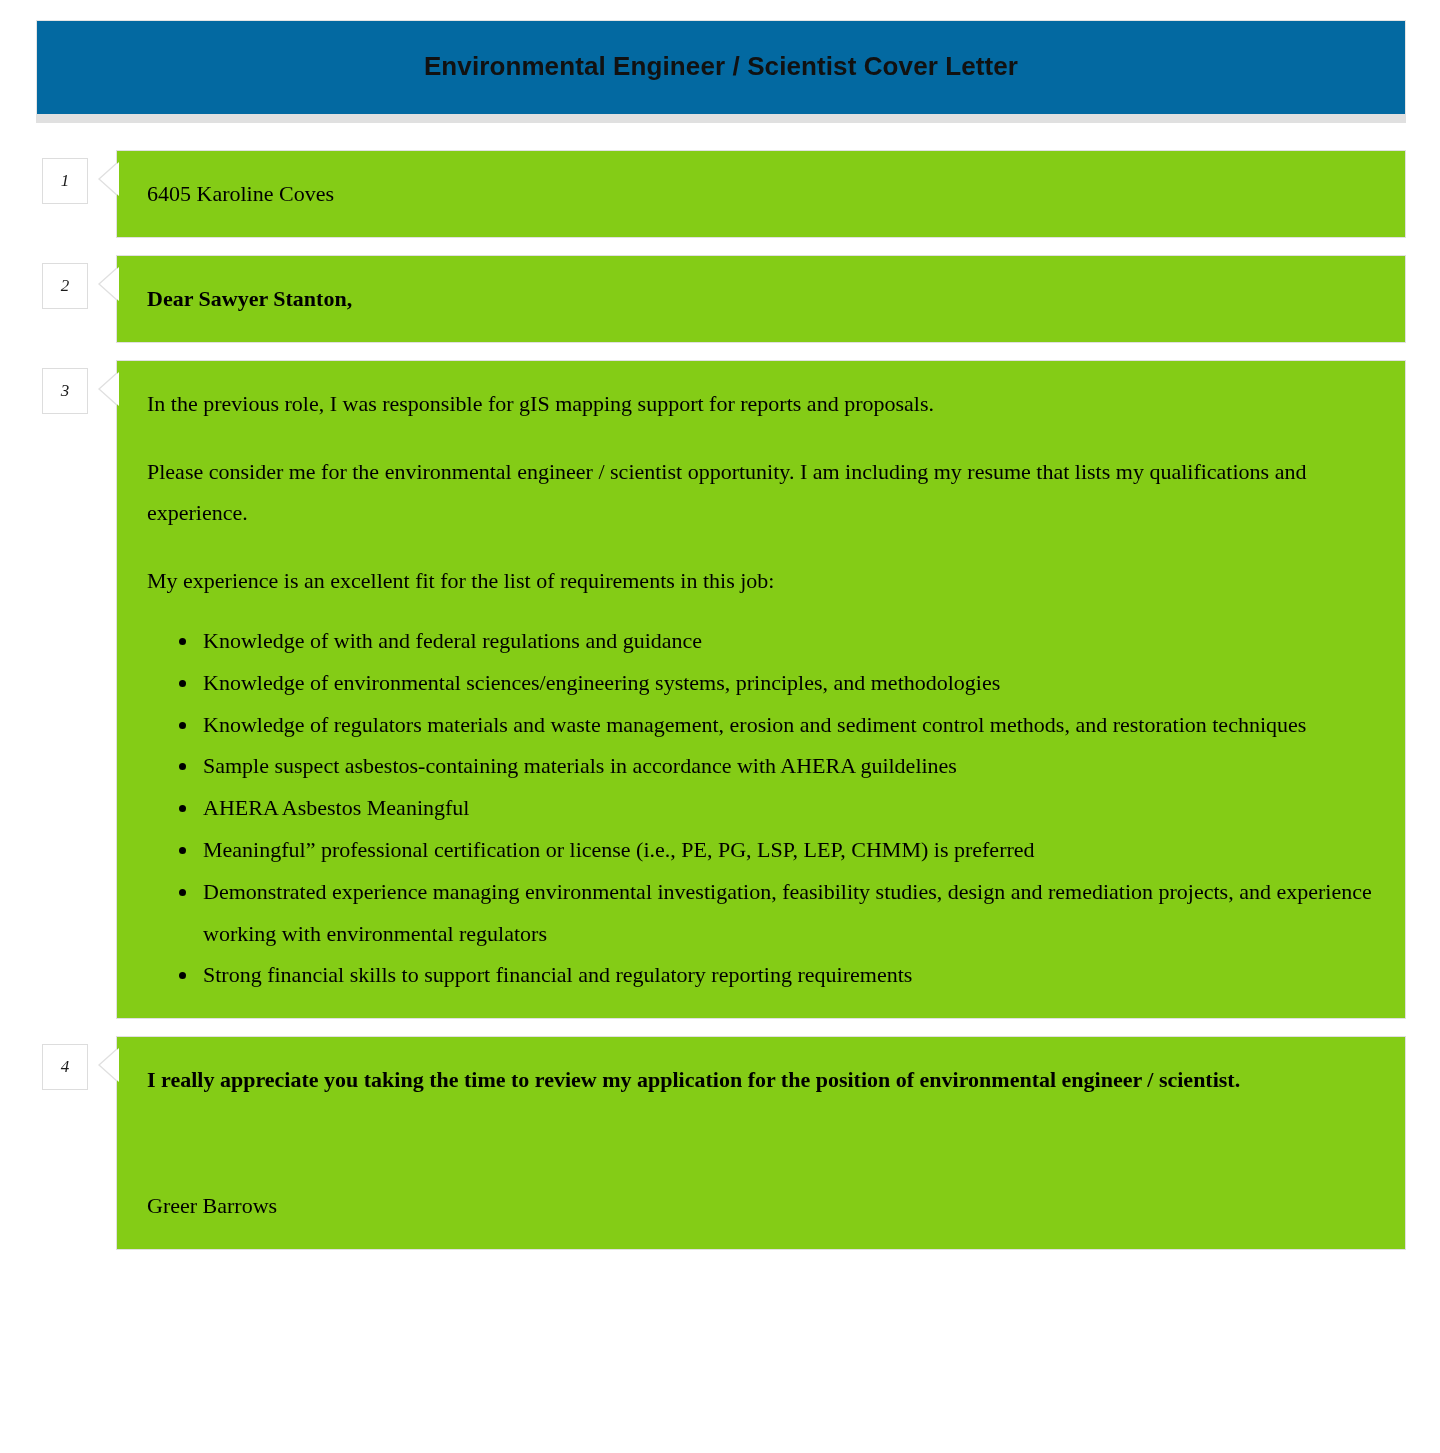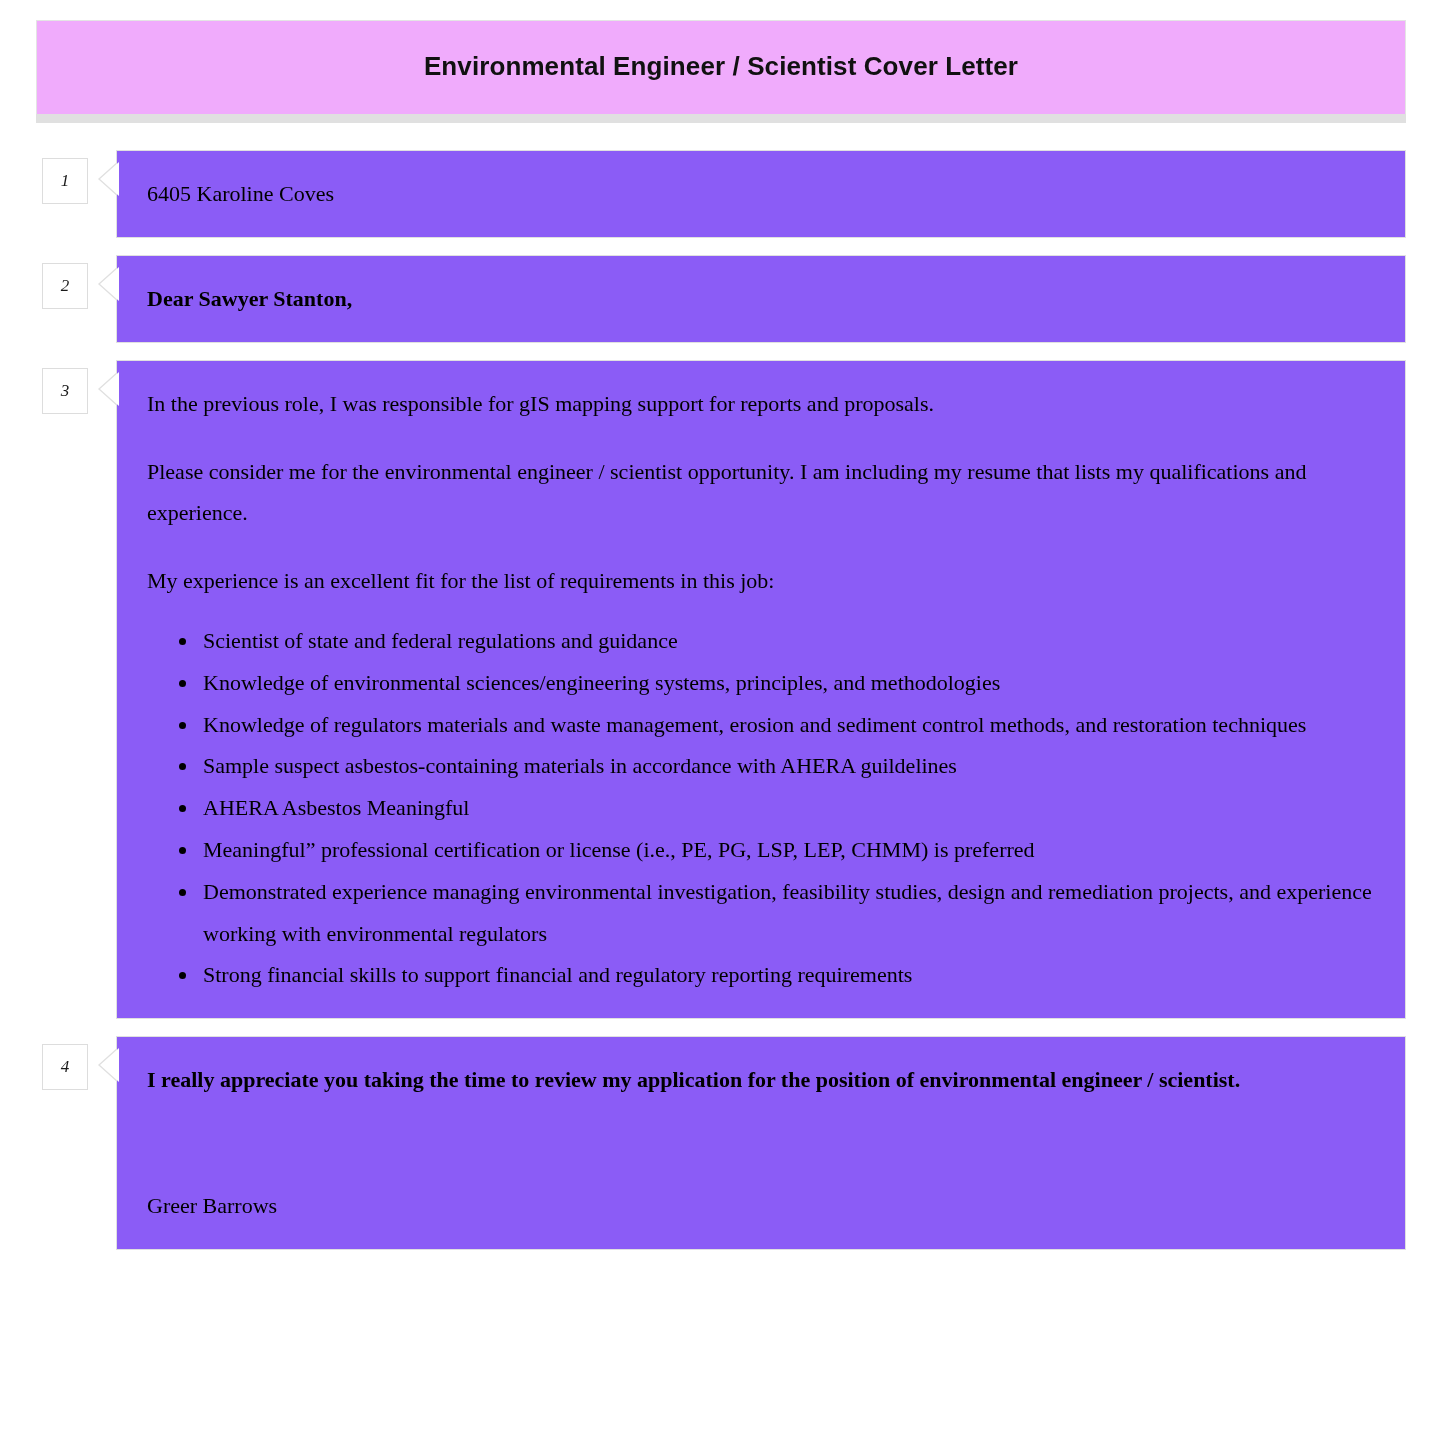--- a/index.html
+++ b/index.html
@@ -19,21 +19,21 @@
     min-height: 1453px;
     position: relative;
     padding: 0;
   }
 
   
   .header-wrap {
     margin: 20px 34px 0 36px;
   }
   .header-panel {
-    background: #f0abfc;
+    background: #0369a1;
     border: 1px solid #e4e4e4;
     border-bottom: none;
     padding: 30px 20px 32px 20px;
     text-align: center;
   }
   .header-title {
     font-family: "Liberation Sans", "DejaVu Sans", sans-serif;
     font-weight: bold;
     font-size: 26px;
     line-height: 1.2;
@@ -73,21 +73,21 @@
     font-family: "Liberation Serif", "DejaVu Serif", serif;
     font-style: italic;
     font-size: 17px;
     color: #1a1a1a;
     z-index: 3;
   }
 
   .box {
     margin-left: 80px;
     border: 1px solid #e0e0e0;
-    background: #8b5cf6;
+    background: #84cc16;
     position: relative;
     padding: 22px 26px 22px 30px;
   }
 
   
   .notch-outer,
   .notch-inner {
     position: absolute;
     width: 0;
     height: 0;
@@ -167,21 +167,21 @@
 
     <div class="section">
       <div class="badge">3</div>
       <div class="box">
         <div class="notch-outer"></div>
         <div class="notch-inner"></div>
         <p class="spacer-after">In the previous role, I was responsible for gIS mapping support for reports and proposals.</p>
         <p class="spacer-after">Please consider me for the environmental engineer / scientist opportunity. I am including my resume that lists my qualifications and experience.</p>
         <p>My experience is an excellent fit for the list of requirements in this job:</p>
         <ul class="req-list">
-          <li>Scientist of state and federal regulations and guidance</li>
+          <li>Knowledge of with and federal regulations and guidance</li>
           <li>Knowledge of environmental sciences/engineering systems, principles, and methodologies</li>
           <li>Knowledge of regulators materials and waste management, erosion and sediment control methods, and restoration techniques</li>
           <li>Sample suspect asbestos-containing materials in accordance with AHERA guildelines</li>
           <li>AHERA Asbestos Meaningful</li>
           <li>Meaningful” professional certification or license (i.e., PE, PG, LSP, LEP, CHMM) is preferred</li>
           <li>Demonstrated experience managing environmental investigation, feasibility studies, design and remediation projects, and experience working with environmental regulators</li>
           <li>Strong financial skills to support financial and regulatory reporting requirements</li>
         </ul>
       </div>
     </div>

